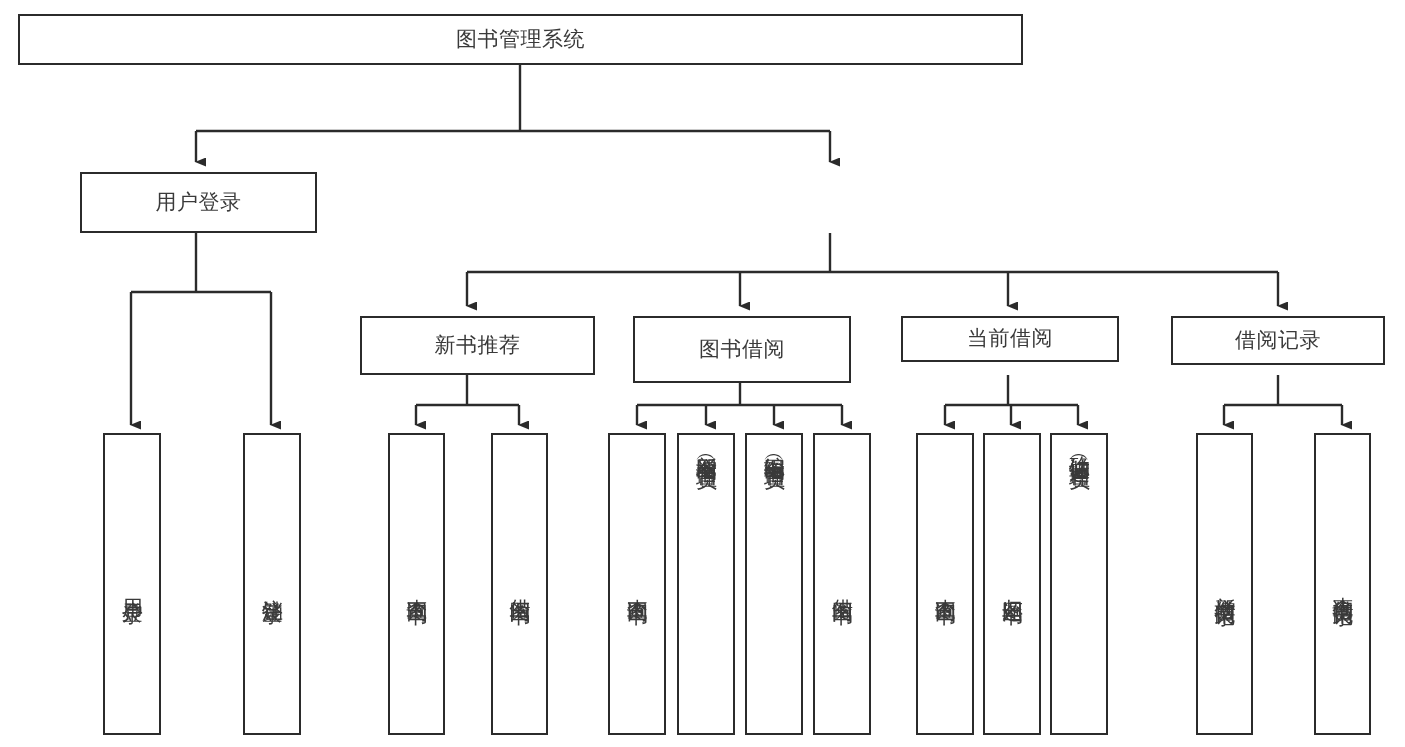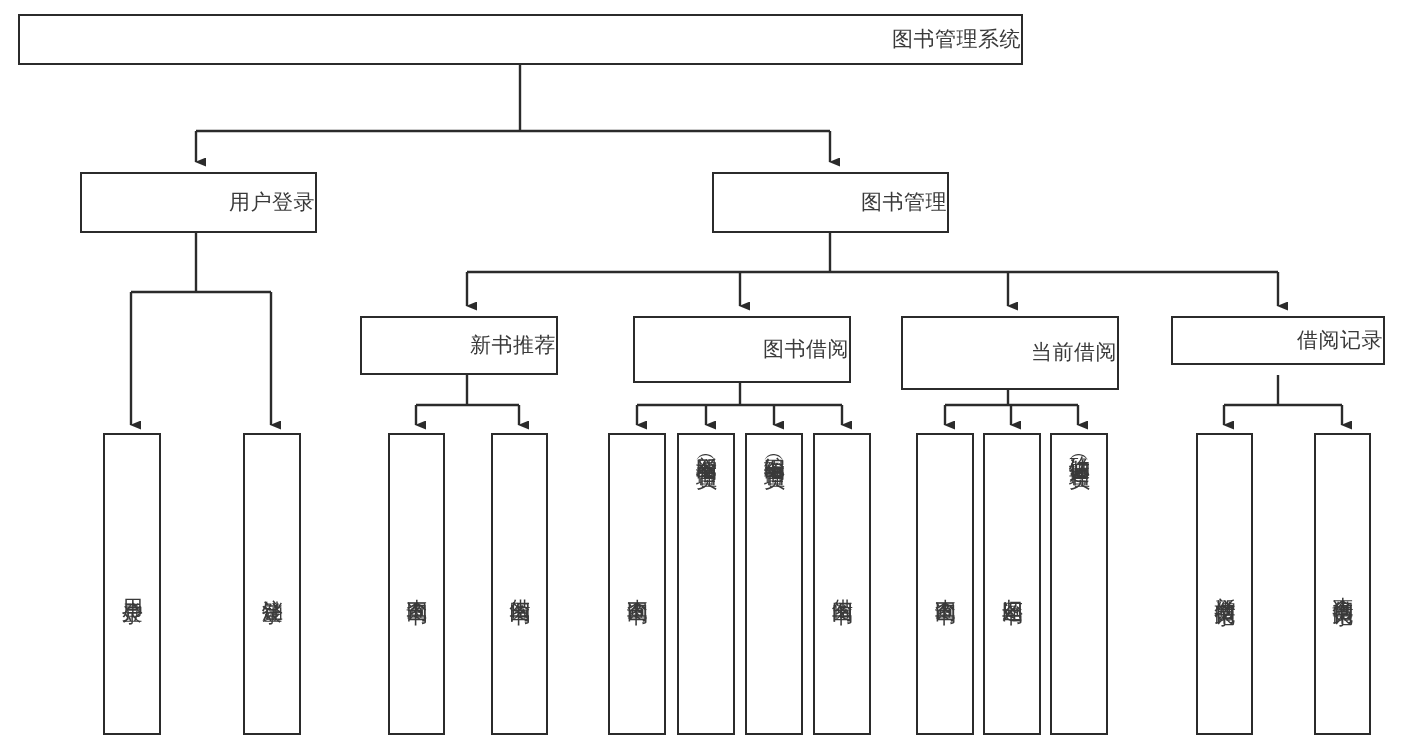--- a/index.html
+++ b/index.html
@@ -26,21 +26,21 @@
     width: 1405px;
     height: 747px;
   }
   .node {
     position: absolute;
     box-sizing: border-box;
     background: #ffffff;
     border: 2px solid #2b2b2b;
     display: flex;
     align-items: center;
-    justify-content: flex-end;
+    justify-content: center;
     overflow: hidden;
   }
   .node.level0 { border-width: 2px; }
   .node-label {
     color: #3a3a3a;
     font-size: 21px;
     line-height: 1.2;
     white-space: nowrap;
     letter-spacing: 0.5px;
   }
@@ -124,31 +124,28 @@
     </g>
   </svg>
 
   <div class="node level0" style="left:18px; top:14px; width:1005px; height:51px;">
     <span class="node-label">图书管理系统</span>
   </div>
 
   <div class="node" style="left:80px; top:172px; width:237px; height:61px;">
     <span class="node-label">用户登录</span>
   </div>
-  <div class="node" style="left:712px; top:172px; width:237px; height:61px;">
-    <span class="node-label">图书管理</span>
-  </div>
 
-  <div class="node" style="left:360px; top:316px; width:198px; height:59px;">
+  <div class="node" style="left:360px; top:316px; width:235px; height:59px;">
     <span class="node-label">新书推荐</span>
   </div>
   <div class="node" style="left:633px; top:316px; width:218px; height:67px;">
     <span class="node-label">图书借阅</span>
   </div>
-  <div class="node" style="left:901px; top:316px; width:218px; height:74px;">
+  <div class="node" style="left:901px; top:316px; width:218px; height:46px;">
     <span class="node-label">当前借阅</span>
   </div>
   <div class="node" style="left:1171px; top:316px; width:214px; height:49px;">
     <span class="node-label">借阅记录</span>
   </div>
 
   <div class="node leaf centered" style="left:103px; top:433px; width:58px; height:302px;">
     <span class="node-label">用户登录</span>
   </div>
   <div class="node leaf centered" style="left:243px; top:433px; width:58px; height:302px;">

